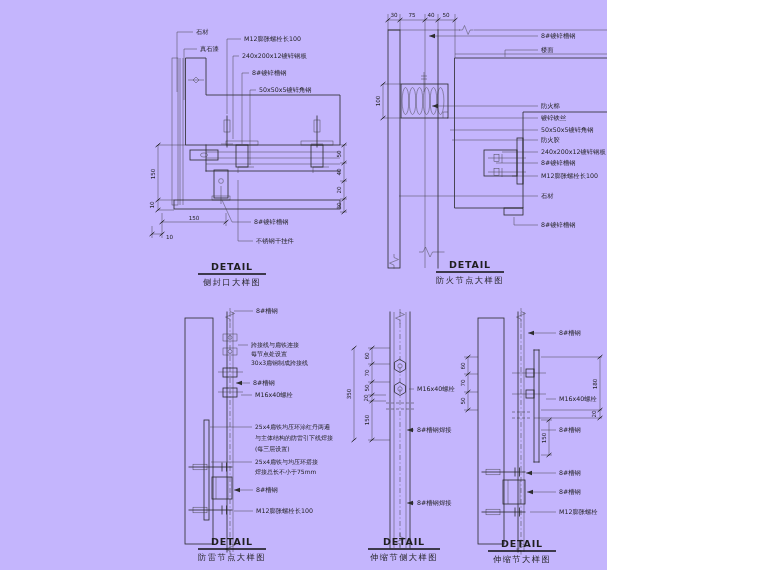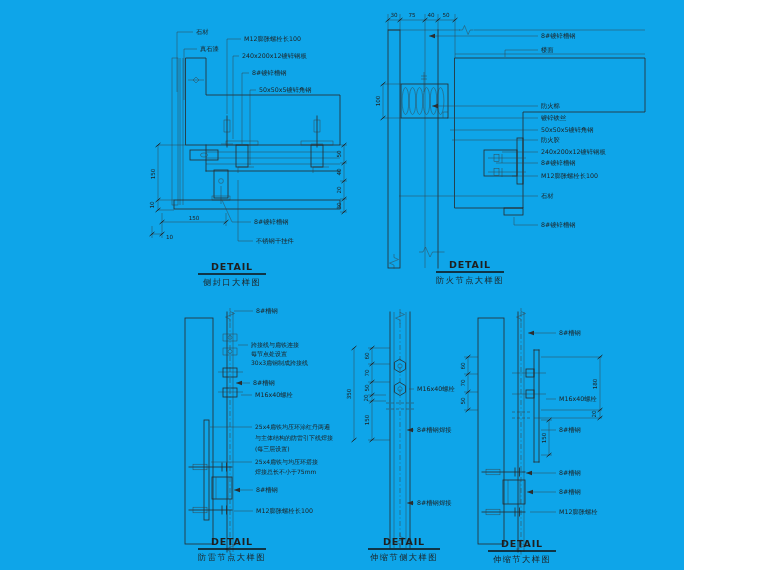--- a/index.html
+++ b/index.html
@@ -1,16 +1,16 @@
 <!DOCTYPE html>
 <html><head>
 <meta charset="utf-8">
 <style>
   html,body{margin:0;padding:0;background:#fff}
-  .sheet{width:684px;height:570px;background:#0ea5e9;position:relative;font-family:"DejaVu Sans",sans-serif;overflow:hidden}
+  .sheet{width:607px;height:570px;background:#c4b5fd;position:relative;font-family:"DejaVu Sans",sans-serif;overflow:hidden}
   svg{display:block}
   .ln{stroke:#2a2a2a;stroke-width:0.8;fill:none;stroke-linecap:square}
   .tn{stroke:#3d3d3d;stroke-width:0.45;fill:none}
   .tk{stroke:#1d1d1d;stroke-width:0.9;fill:none}
   .dsh{stroke:#3d3d3d;stroke-width:0.5;fill:none;stroke-dasharray:5 2.5 1 2.5}
   .dsh2{stroke:#3d3d3d;stroke-width:0.55;fill:none;stroke-dasharray:3 2}
   .fil{fill:#2a2a2a;stroke:none}
   text{fill:#1f1f1f}
   .lbl{font-size:6.3px}
   .note{font-size:6px}

